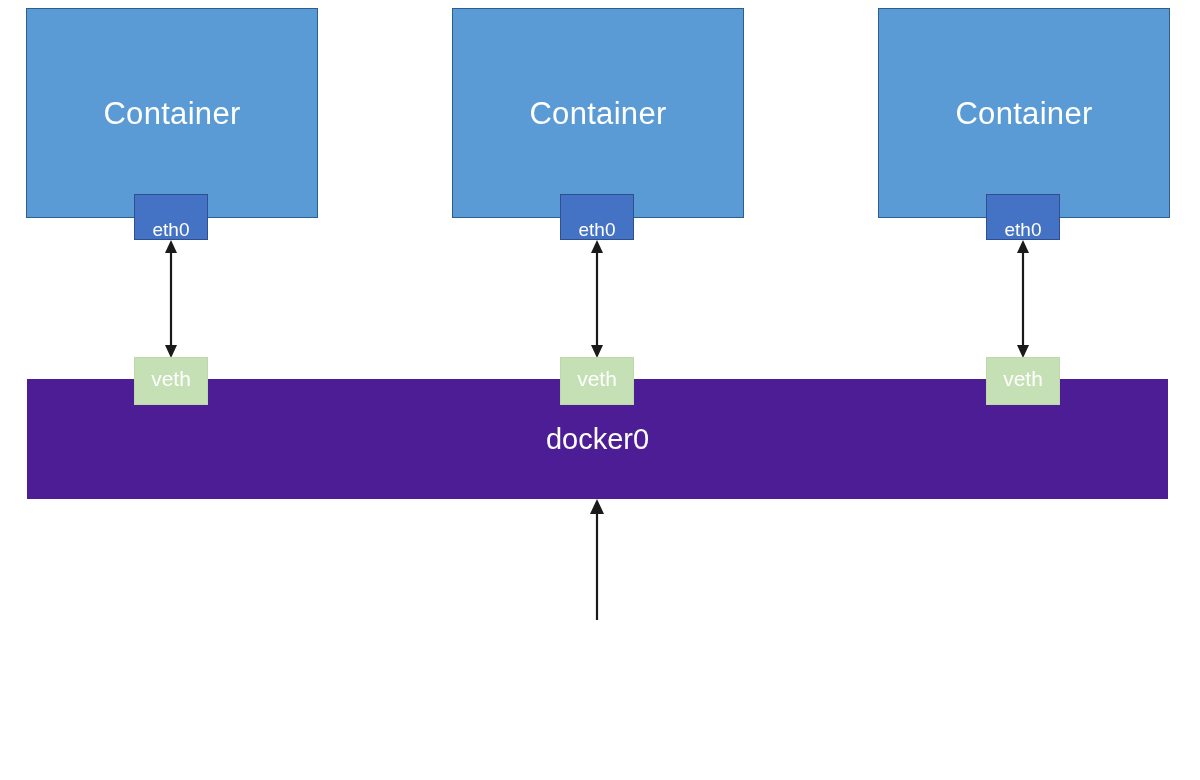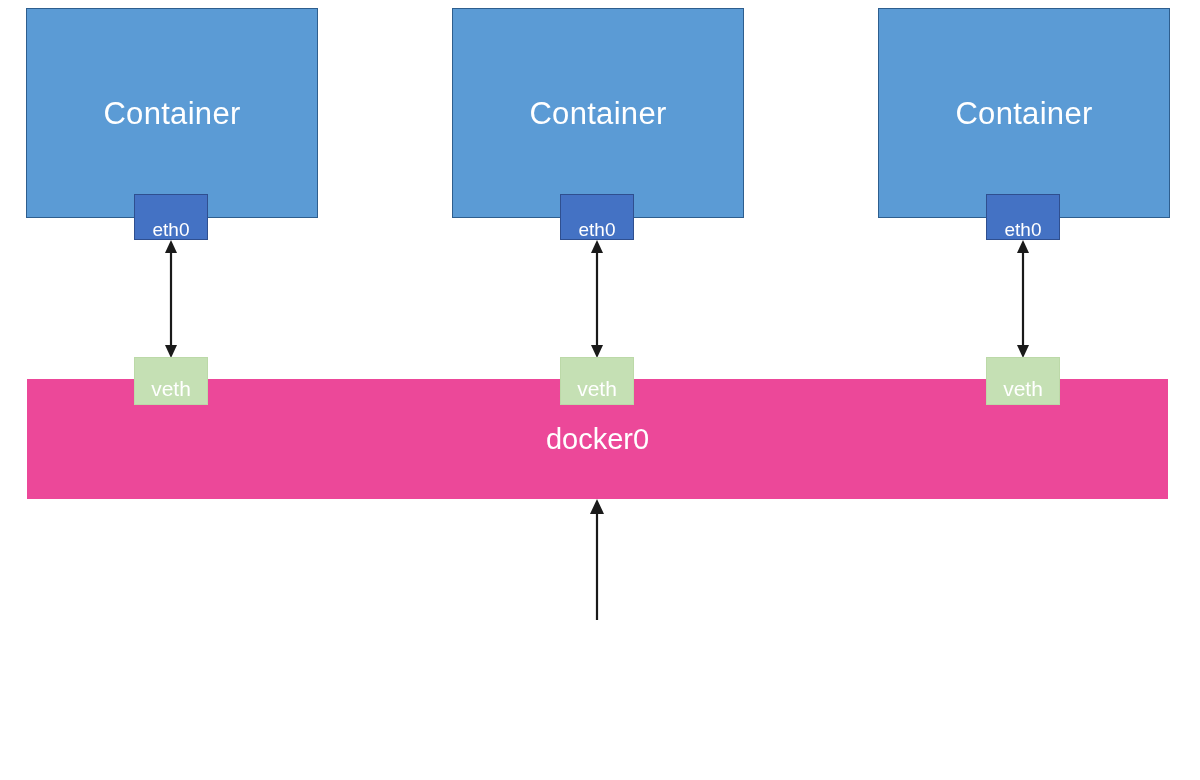--- a/index.html
+++ b/index.html
@@ -62,40 +62,40 @@
 
   
   .veth-box {
     position: absolute;
     width: 74px;
     height: 48px;
     background: #C5E0B4;
     border: 1px solid #BCD9A8;
     box-sizing: border-box;
     display: flex;
-    align-items: flex-end;
+    align-items: center;
     justify-content: center;
     padding-bottom: 5px;
     z-index: 6;
   }
   .veth-label {
     color: #ffffff;
     font-size: 21px;
     line-height: 1;
     user-select: none;
   }
 
   
   #docker0-bar {
     position: absolute;
     left: 27px;
     top: 379px;
     width: 1141px;
     height: 120px;
-    background: #ec4899;
+    background: #4c1d95;
     z-index: 2;
   }
   #docker0-label {
     position: absolute;
     left: 0;
     top: 0;
     width: 1141px;
     height: 120px;
     display: flex;
     align-items: center;

